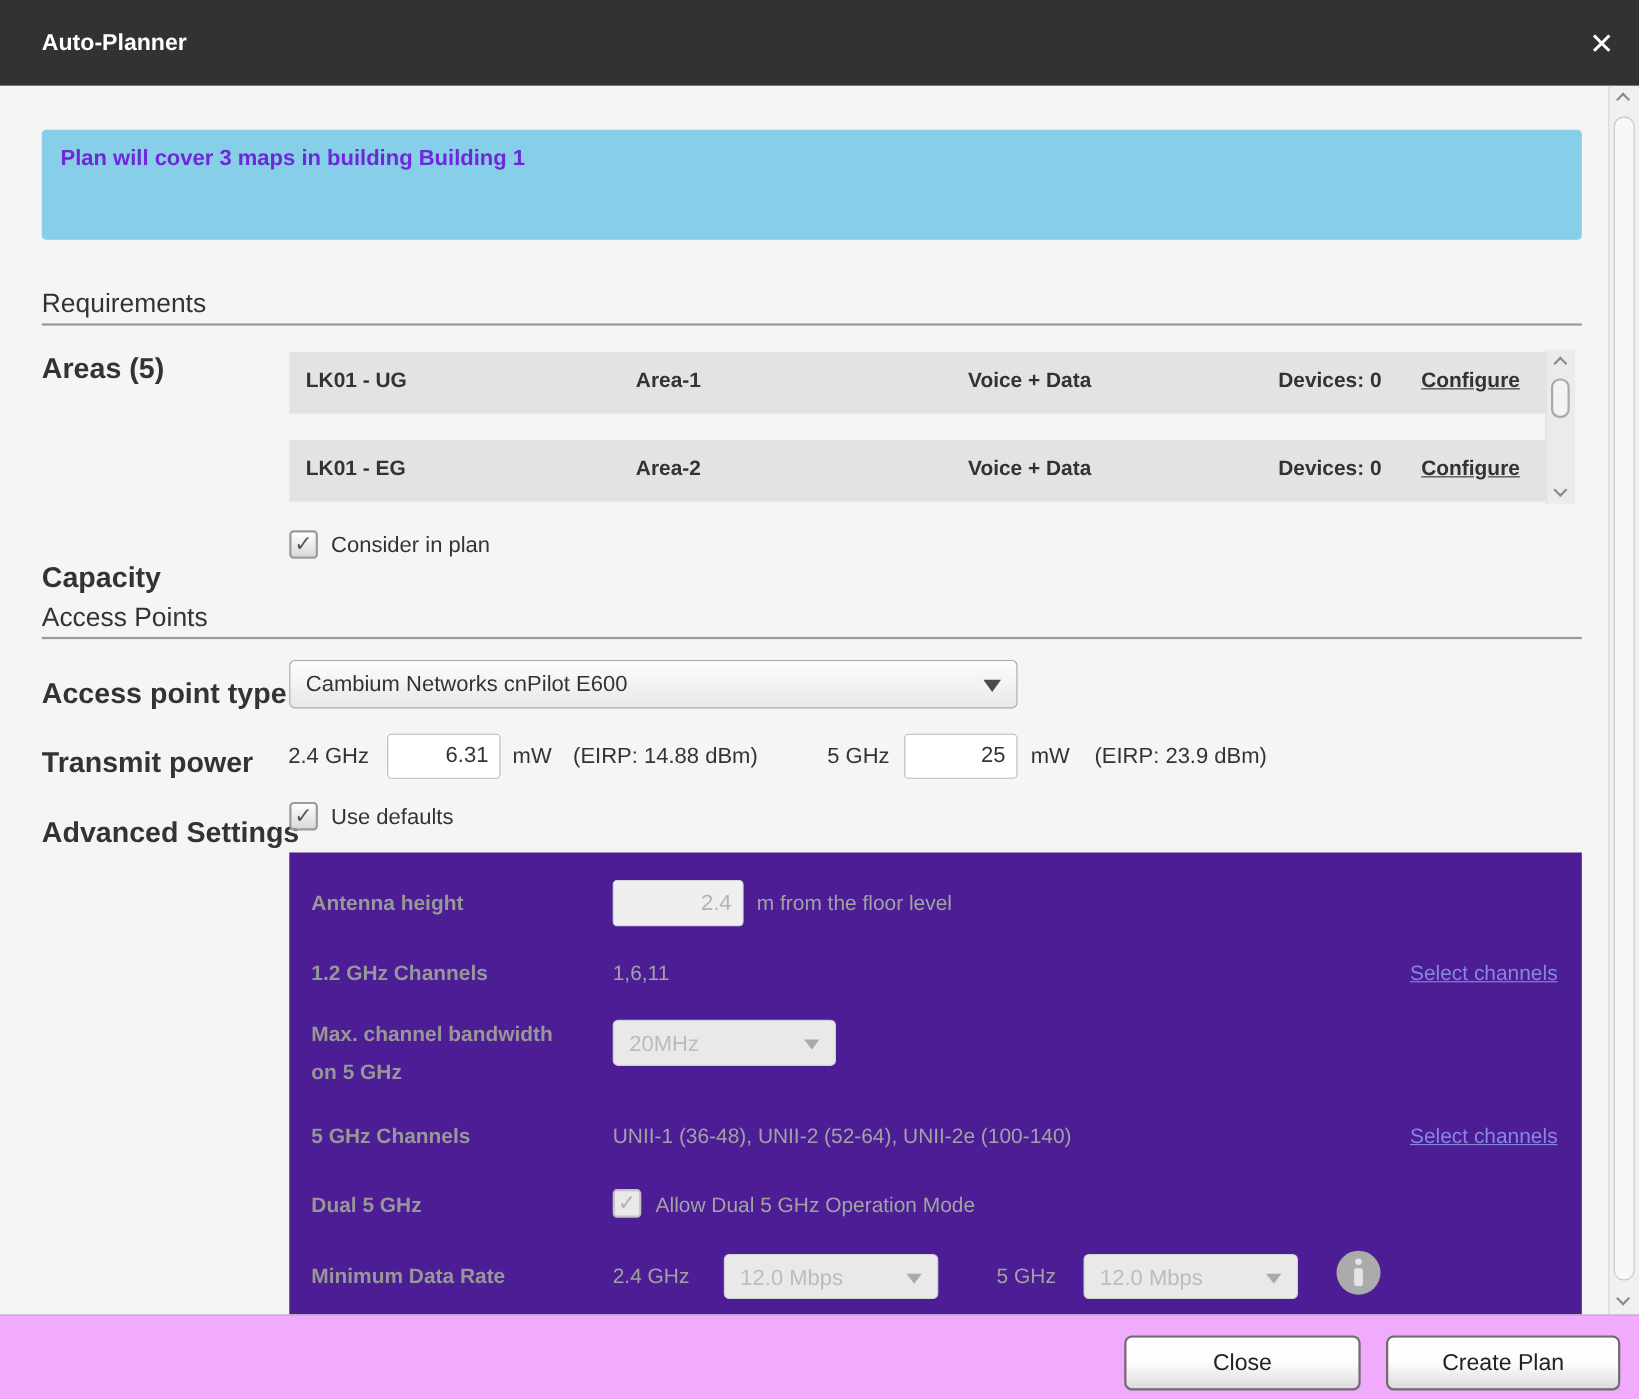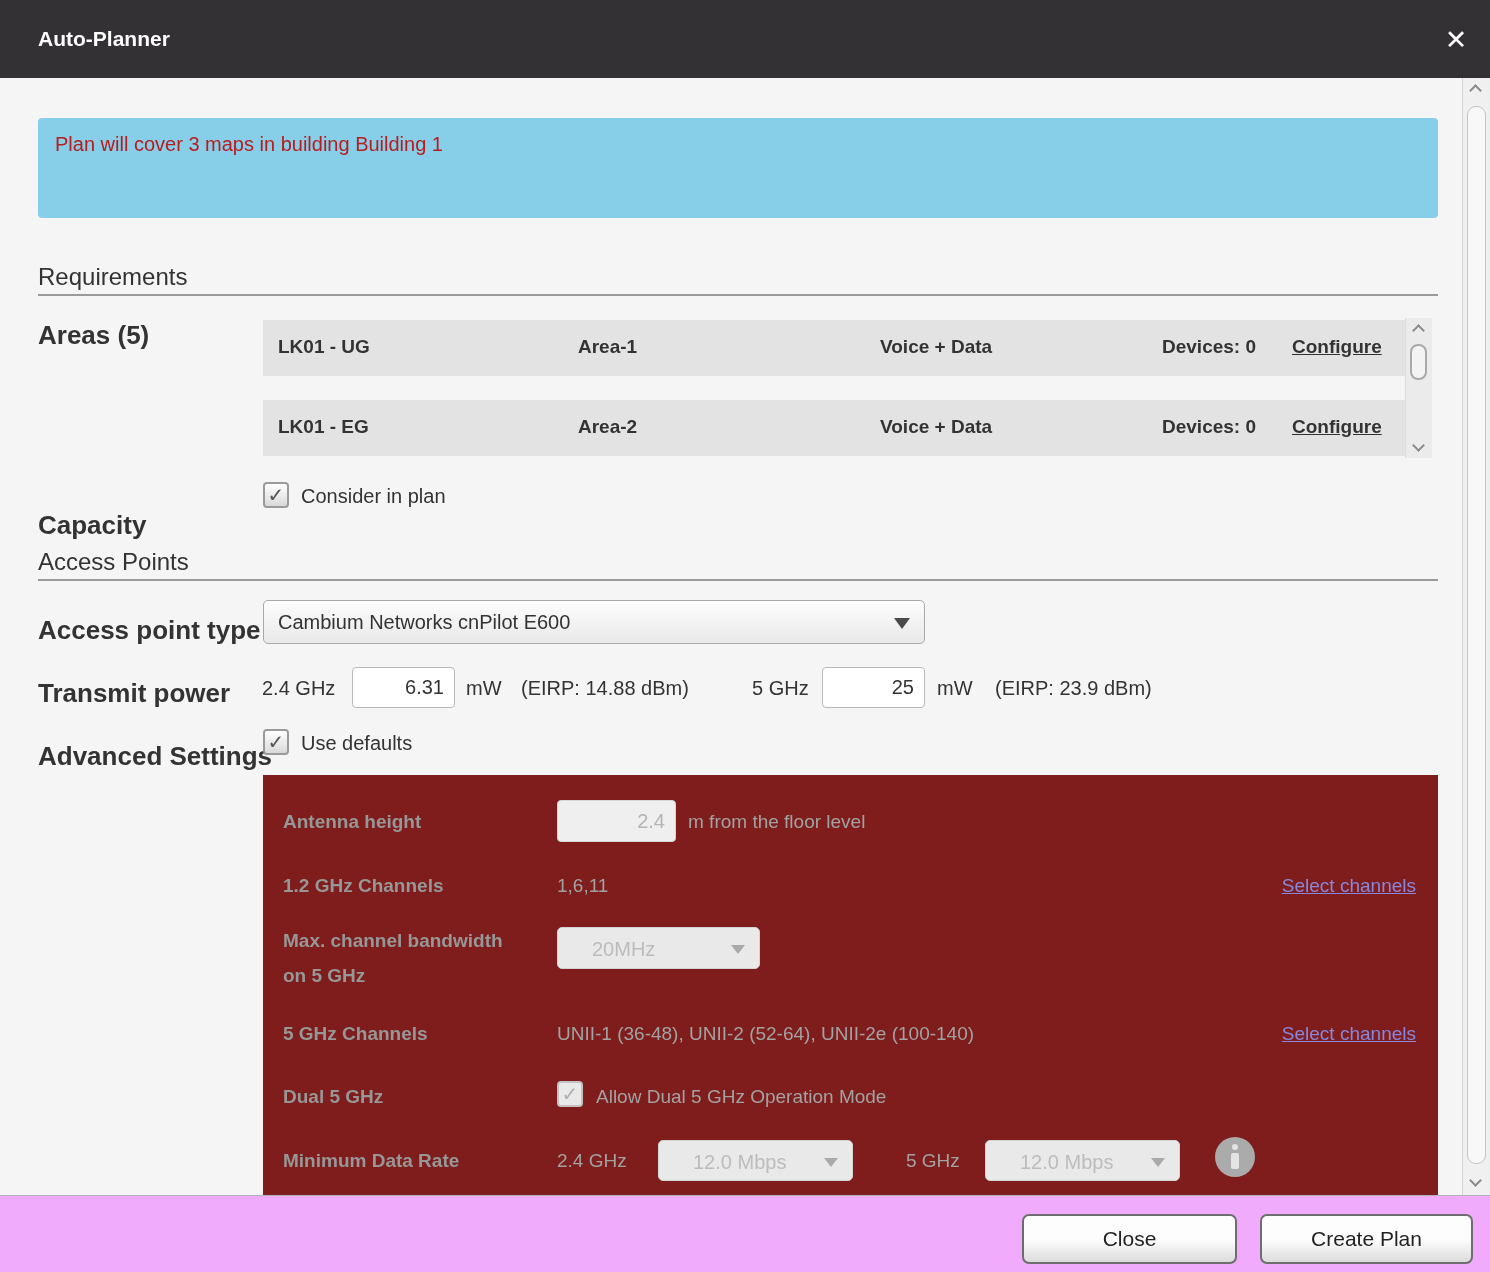--- a/index.html
+++ b/index.html
@@ -6,21 +6,21 @@
   html,body { width:1490px; height:1272px; }
   body { font-family:"Liberation Sans", sans-serif; background:#f5f5f5; position:relative; overflow:hidden; }
 
   .titlebar { position:absolute; left:0; top:0; width:1490px; height:78px; background:#343134; display:flex; align-items:center; }
   .titlebar .title { color:#ffffff; font-size:21px; font-weight:bold; margin-left:38px; }
   .titlebar .close-x { position:absolute; right:16px; top:22px; width:36px; height:36px; color:#ffffff; font-size:27px; text-align:center; line-height:36px; cursor:pointer; }
 
   .content { position:absolute; left:0; top:78px; width:1462px; height:1117px; background:#f5f5f5; }
 
   .banner { position:absolute; left:38px; top:40px; width:1400px; height:100px; background:#87cee8; border-radius:4px; }
-  .banner .banner-text { position:absolute; left:17px; top:15px; font-size:20px; color:#b91c1c; }
+  .banner .banner-text { position:absolute; left:17px; top:15px; font-size:20px; color:#6d28d9;font-weight:bold; }
 
   .section-heading { position:absolute; left:38px; font-size:24px; color:#333; }
   .section-rule { position:absolute; left:38px; width:1400px; height:2px; background:#9a9a9a; }
 
   .form-label { position:absolute; left:38px; font-size:26px; font-weight:bold; color:#333; }
 
   .areas-list { position:absolute; left:263px; top:240px; width:1169px; height:140px;font-weight:bold; }
   .area-row { position:absolute; left:0; width:1142px; height:56px; background:#e3e3e3; }
   .area-row .cell { position:absolute; top:16px; font-size:19px; color:#333; white-space:nowrap; }
   .link { color:#2323cc; text-decoration:underline; cursor:pointer;text-align:center; }
@@ -32,29 +32,29 @@
   .chev.down { bottom:8px; transform:rotate(225deg); }
 
   .checkbox { position:absolute; width:26px; height:26px; border:2px solid #9a9a9a; border-radius:4px; background:linear-gradient(#ffffff,#d9d9d9); text-align:center; line-height:23px; font-size:20px; color:#555; cursor:pointer; }
   .checkbox.disabled { border-color:#c3c3c3; background:#e9e9e9; color:#b0b0b0; cursor:default; }
   .check-text { position:absolute; font-size:20px; color:#333; }
 
   .dropdown { position:absolute; background:linear-gradient(#fdfdfd,#e8e8e8); border:1px solid #a8a8a8; border-radius:5px; cursor:pointer; }
   .dropdown .dd-text { position:absolute; left:14px; top:10px; font-size:20px; color:#333; white-space:nowrap; }
   .dropdown .dd-arrow { position:absolute; right:14px; top:17px; width:0; height:0; border-left:8px solid transparent; border-right:8px solid transparent; border-top:11px solid #4a4a4a; }
   .dropdown.disabled { background:#e9e9e9; border:1px solid #d2d2d2; cursor:default; }
-  .dropdown.disabled .dd-text { color:#bcbcbc;margin-left:20px; }
+  .dropdown.disabled .dd-text { color:#bcbcbc; }
   .dropdown.disabled .dd-arrow { border-top-color:#aaaaaa; border-left-width:7px; border-right-width:7px; border-top-width:9px; }
 
   .text-input { position:absolute; background:#ffffff; border:1px solid #b9b9b9; border-radius:4px; font-family:"Liberation Sans",sans-serif; font-size:20px; color:#333; text-align:right; padding-right:10px; }
   .text-input.disabled { background:#efefef; border-color:#d7d7d7; color:#b3b3b3; }
 
   .inline-text { position:absolute; font-size:20px; color:#333; white-space:nowrap; }
 
-  .adv-panel { position:absolute; left:263px; top:697px; width:1175px; height:420px; background:#7f1d1d; }
+  .adv-panel { position:absolute; left:263px; top:697px; width:1175px; height:420px; background:#4c1d95; }
   .adv-label { position:absolute; left:20px; font-size:19px; font-weight:bold; color:#979797; white-space:nowrap; }
   .adv-value { position:absolute; font-size:19px; color:#a2a2a2; white-space:nowrap; }
   .adv-link { position:absolute; right:22px; font-size:19px; color:#8787de; text-decoration:underline; cursor:pointer; }
 
   .info-icon { position:absolute; left:952px; top:362px; width:40px; height:40px; background:#ababab; border-radius:50%; }
   .info-icon .dot { position:absolute; left:17px; top:7px; width:6px; height:6px; border-radius:50%; background:#e4e4e4; }
   .info-icon .stem { position:absolute; left:16px; top:16px; width:8px; height:16px; border-radius:2px; background:#e4e4e4; }
 
   .footer { position:absolute; left:0; top:1195px; width:1490px; height:77px; background:#f0abfc; border-top:1px solid #b3b3b3; }
   .btn { position:absolute; top:18px; height:50px; background:linear-gradient(#fdfdfd 50%,#dcdcdc); border:2px solid #6e6e6e; border-radius:7px; font-size:21px; color:#222; text-align:center; line-height:46px; cursor:pointer; }

